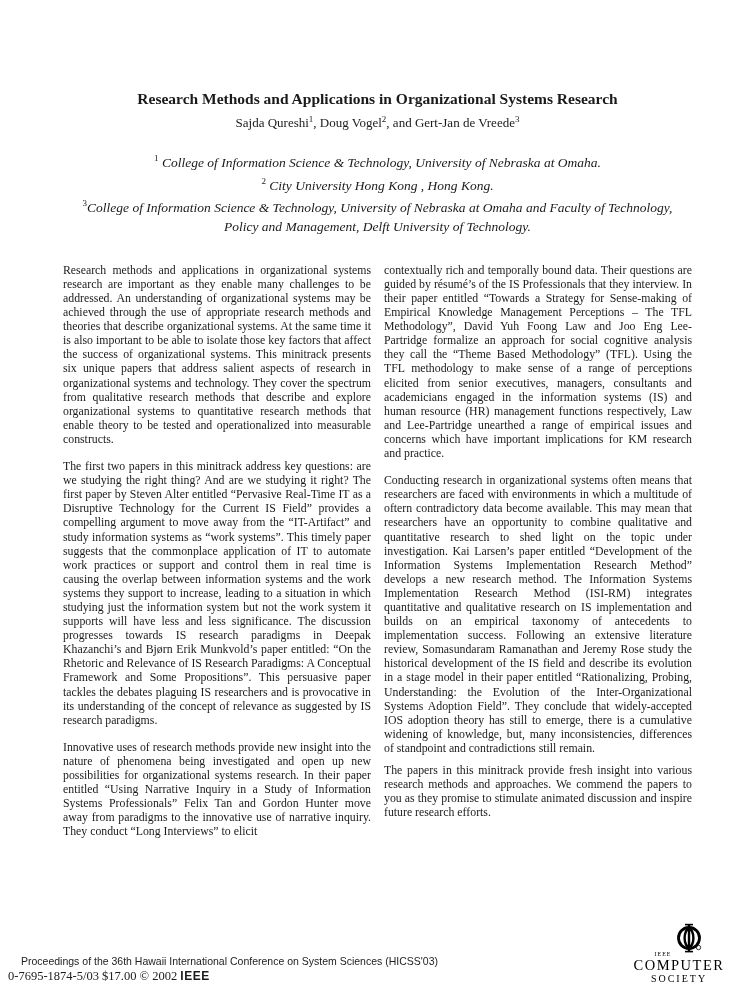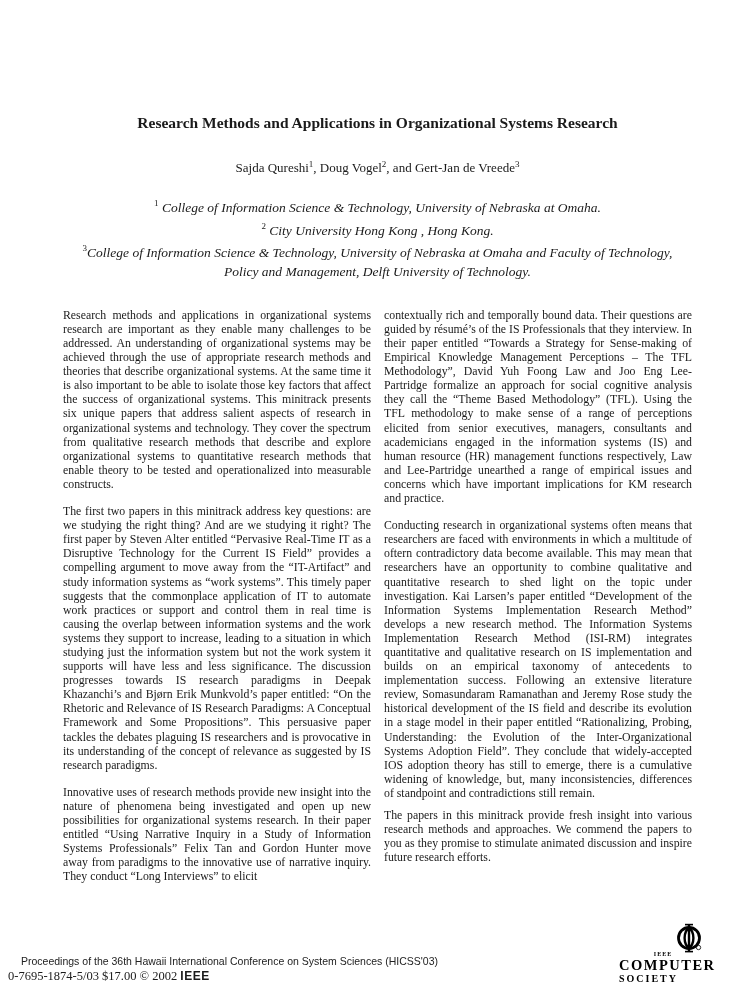--- a/index.html
+++ b/index.html
@@ -8,30 +8,30 @@
     width: 755px;
     height: 1000px;
     margin: 0 auto;
     background: #ffffff;
     color: #1a1a1a;
     font-family: "Liberation Serif", "DejaVu Serif", serif;
     overflow: hidden;
   }
   
   .header {
-    padding-top: 112px;
+    padding-top: 88px;
     text-align: center;
   }
   .title-line {
     font-size: 15.5px;
     font-weight: bold;
     line-height: 22px;
   }
   .authors {
-    margin-top: 21px;
+    margin-top: 0;
     font-size: 13px;
     line-height: 19px;
   }
   .authors sup { font-size: 9px; }
   .affiliations {
     width: 600px;
     margin: 17px auto 0 auto;
     font-style: italic;
     font-size: 13.5px;
     line-height: 19px;
@@ -75,23 +75,22 @@
     font-weight: bold;
     font-size: 12px;
     letter-spacing: 0.5px;
   }
   
   .cs-logo {
     position: absolute;
     right: 16px;
     bottom: 15px;
     width: 120px;
-    text-align: left;
+    text-align: center;
     color: #000;
-    font-weight: bold;
   }
   .cs-emblem-row {
     display: flex;
     align-items: flex-end;
     justify-content: center;
     gap: 2px;
     height: 32px;
   }
   .cs-ieee {
     font-family: "Liberation Serif", serif;

